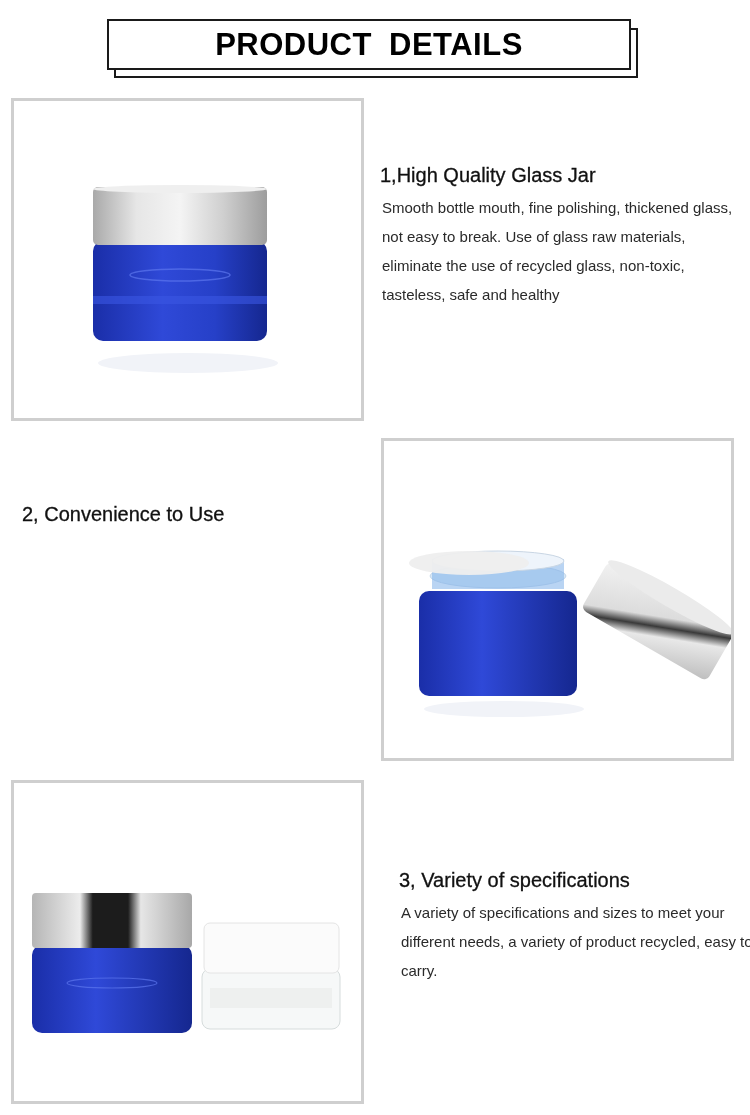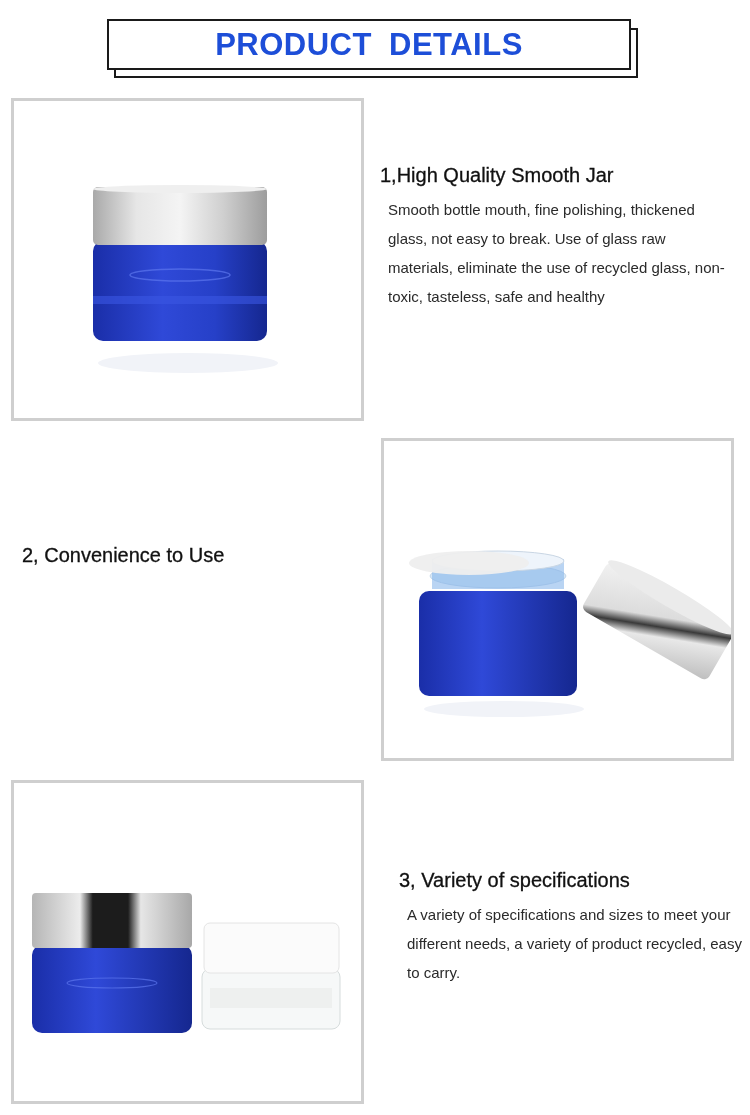--- a/index.html
+++ b/index.html
@@ -1,30 +1,30 @@
 <!DOCTYPE html>
 <html><head>
 <meta charset="utf-8">
 <style>
   html, body { margin: 0; padding: 0; background: #ffffff; }
   body { width: 750px; height: 1115px; position: relative; overflow: hidden; font-family: "Liberation Sans", sans-serif; color: #1a1a1a; }
 
   
   .banner-shadow { position: absolute; left: 114px; top: 28px; width: 524px; height: 50px; border: 2px solid #1a1a1a; background: #fff; box-sizing: border-box; }
   .banner { position: absolute; left: 107px; top: 19px; width: 524px; height: 51px; border: 2px solid #1a1a1a; background: #fff; box-sizing: border-box; display: flex; align-items: center; justify-content: center; }
-  .banner-title { font-weight: bold; font-size: 31px; letter-spacing: 0.5px; color: #1d4ed8; word-spacing: 8px; }
+  .banner-title { font-weight: bold; font-size: 31px; letter-spacing: 0.5px; color: #000000; word-spacing: 8px; }
 
   
   .frame { position: absolute; border: 3px solid #cfcfcf; background: #fff; box-sizing: border-box; overflow: hidden; }
   .frame svg { position: absolute; left: 0; top: 0; }
 
   
   .feature { position: absolute; }
   .feature-title { font-size: 20px; font-weight: normal; color: #111; margin: 0 0 6px 0; -webkit-text-stroke: 0.3px #111; }
-  .feature-body { font-size: 15px; line-height: 29px; color: #2a2a2a; margin: 8px; }
+  .feature-body { font-size: 15px; line-height: 29px; color: #2a2a2a; margin: 2px; }
 </style>
 </head>
 <body>
 
 <div class="banner-shadow"></div>
 <div class="banner">
   <span class="banner-title">PRODUCT  DETAILS</span>
 </div>
 
 <div class="frame" style="left:11px; top:98px; width:353px; height:323px;">
@@ -47,25 +47,25 @@
     <ellipse cx="174" cy="262" rx="90" ry="10" fill="#f1f3f8"></ellipse>
     <rect x="79" y="140" width="174" height="100" rx="10" fill="url(#blue1)"></rect>
     <ellipse cx="166" cy="174" rx="50" ry="6" fill="none" stroke="#5c76ee" stroke-width="1.5" opacity="0.7"></ellipse>
     <rect x="79" y="195" width="174" height="8" fill="#3a57e2" opacity="0.6"></rect>
     <rect x="79" y="86" width="174" height="58" rx="5" fill="url(#cap1)"></rect>
     <ellipse cx="166" cy="88" rx="87" ry="4" fill="#efefef"></ellipse>
   </svg>
 </div>
 
 <div class="feature" style="left:380px; top:164px; width:360px;">
-  <h2 class="feature-title">1,High Quality Smooth Jar</h2>
+  <h2 class="feature-title">1,High Quality Glass Jar</h2>
   <p class="feature-body">Smooth bottle mouth, fine polishing, thickened glass, not easy to break. Use of glass raw materials, eliminate the use of recycled glass, non-toxic, tasteless, safe and healthy</p>
 </div>
 
-<div class="feature" style="left:22px; top:544px; width:355px;">
+<div class="feature" style="left:22px; top:503px; width:355px;">
   <h2 class="feature-title">2, Convenience to Use</h2>
 </div>
 
 <div class="frame" style="left:381px; top:438px; width:353px; height:323px;">
   <svg width="347" height="317" viewBox="0 0 347 317">
     <defs>
       <linearGradient id="blue2" x1="0" x2="1" y1="0" y2="0">
         <stop offset="0" stop-color="#1a2ea8"></stop>
         <stop offset="0.4" stop-color="#2f49d8"></stop>
         <stop offset="1" stop-color="#15278f"></stop>

